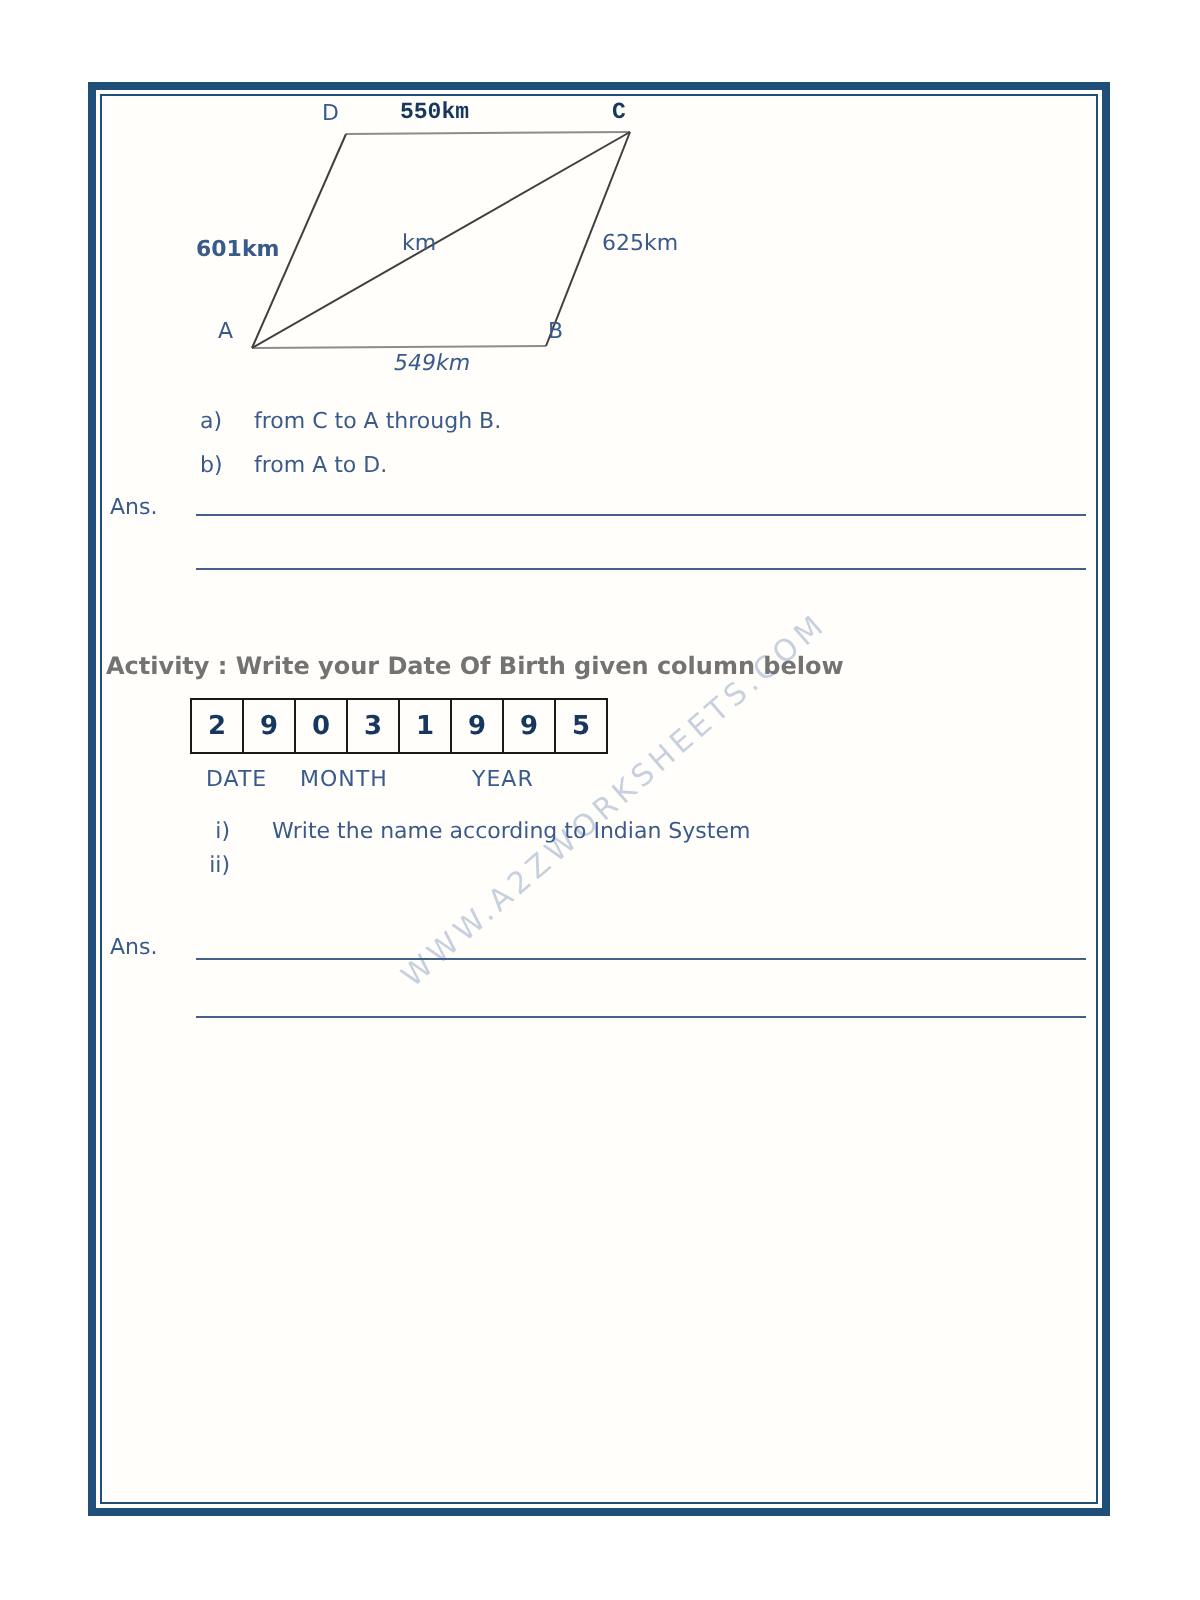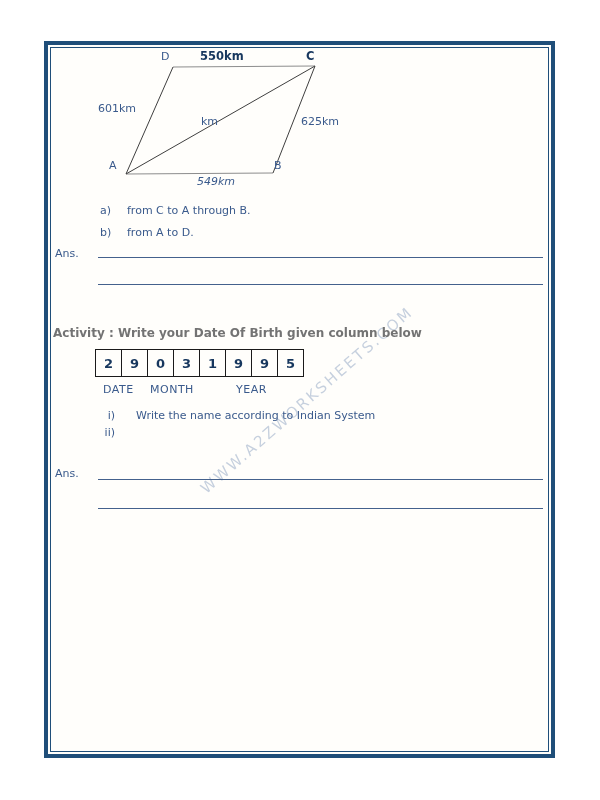--- a/index.html
+++ b/index.html
@@ -23,21 +23,21 @@
     border: 1px solid #1F4E79;
   }
 
   
   .t {
     position: absolute;
     font-size: 11px; line-height: 13px;
     color: #3A5A8C;
     white-space: nowrap;
   }
-  .bold-navy { font-weight: bold; color: #17375E; }
+  .bold-navy { font-weight: bold; color: #17375E; font-family: Liberation Mono, monospace; }
 
   .diagram-svg { position: absolute; left: 90px; top: 45px; }
 
   .ans-line {
     position: absolute;
     left: 98px; width: 445px; height: 0;
     border-bottom: 1px solid #44618C;
   }
 
   
@@ -85,21 +85,21 @@
     <line x1="83" y1="22" x2="225" y2="21" stroke="#8C8C8C" stroke-width="1"></line>
     <line x1="36" y1="129" x2="183" y2="128" stroke="#8C8C8C" stroke-width="1"></line>
     <line x1="36" y1="129" x2="83" y2="22" stroke="#3F3F3F" stroke-width="1"></line>
     <line x1="183" y1="128" x2="225" y2="21" stroke="#3F3F3F" stroke-width="1"></line>
     <line x1="36" y1="129" x2="225" y2="21" stroke="#3F3F3F" stroke-width="1"></line>
   </svg>
 
   <div class="t" style="left:161px; top:50px;">D</div>
   <div class="t bold-navy" style="left:200px; top:50px; font-size:11.5px;">550km</div>
   <div class="t bold-navy" style="left:306px; top:50px; font-size:11.5px;">C</div>
-  <div class="t" style="left:98px;  top:102px;">601km</div>
+  <div class="t" style="left:98px;  top:118px;font-weight:bold;">601km</div>
   <div class="t" style="left:201px; top:115px;">km</div>
   <div class="t" style="left:301px; top:115px;">625km</div>
   <div class="t" style="left:109px; top:159px;">A</div>
   <div class="t" style="left:197px; top:175px;font-style:italic;">549km</div>
   <div class="t" style="left:274px; top:159px;">B</div>
 
   <div class="t" style="left:100px; top:204px;">a)</div>
   <div class="t" style="left:127px; top:204px;">from C to A through B.</div>
   <div class="t" style="left:100px; top:226px;">b)</div>
   <div class="t" style="left:127px; top:226px;">from A to D.</div>

